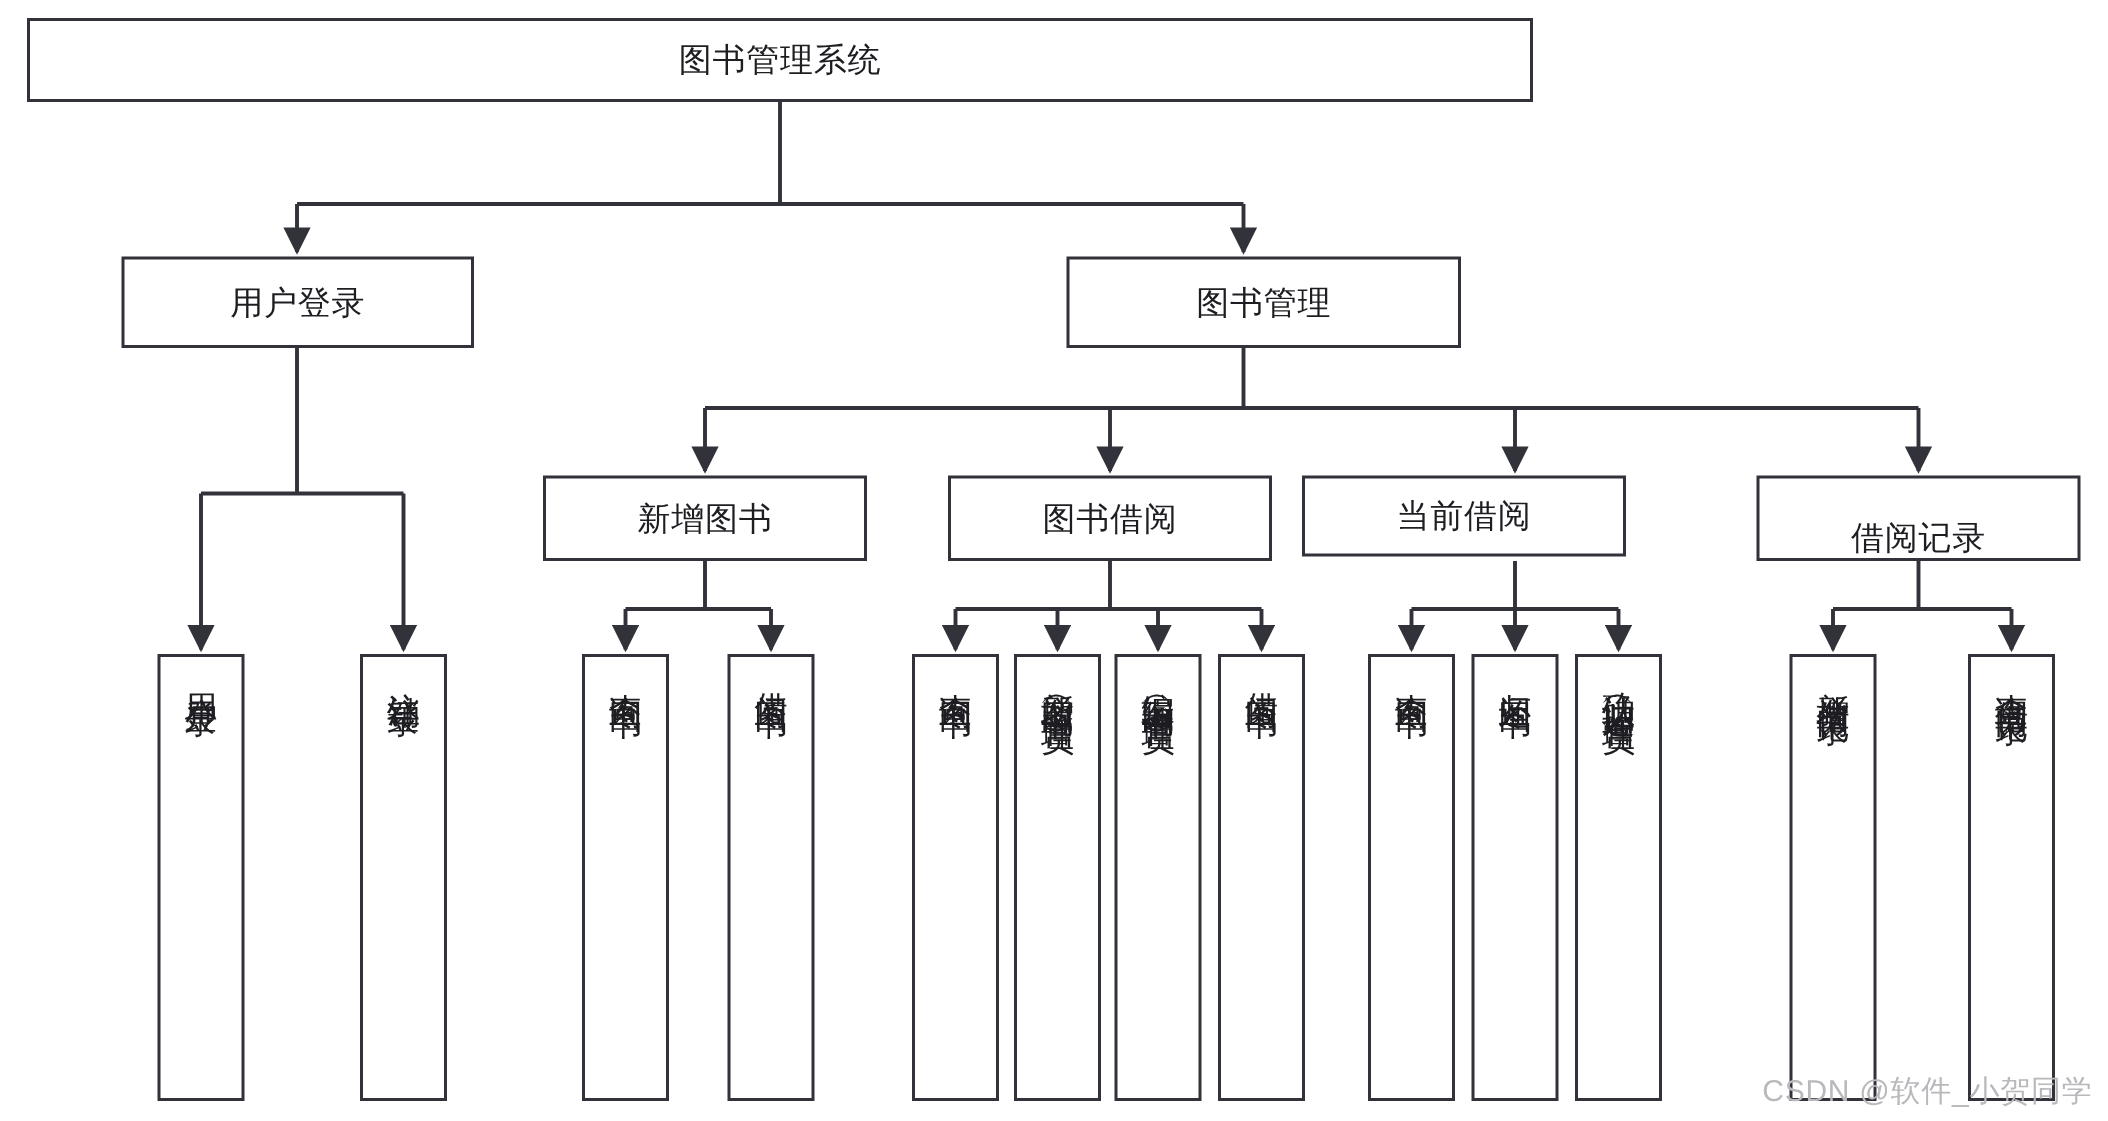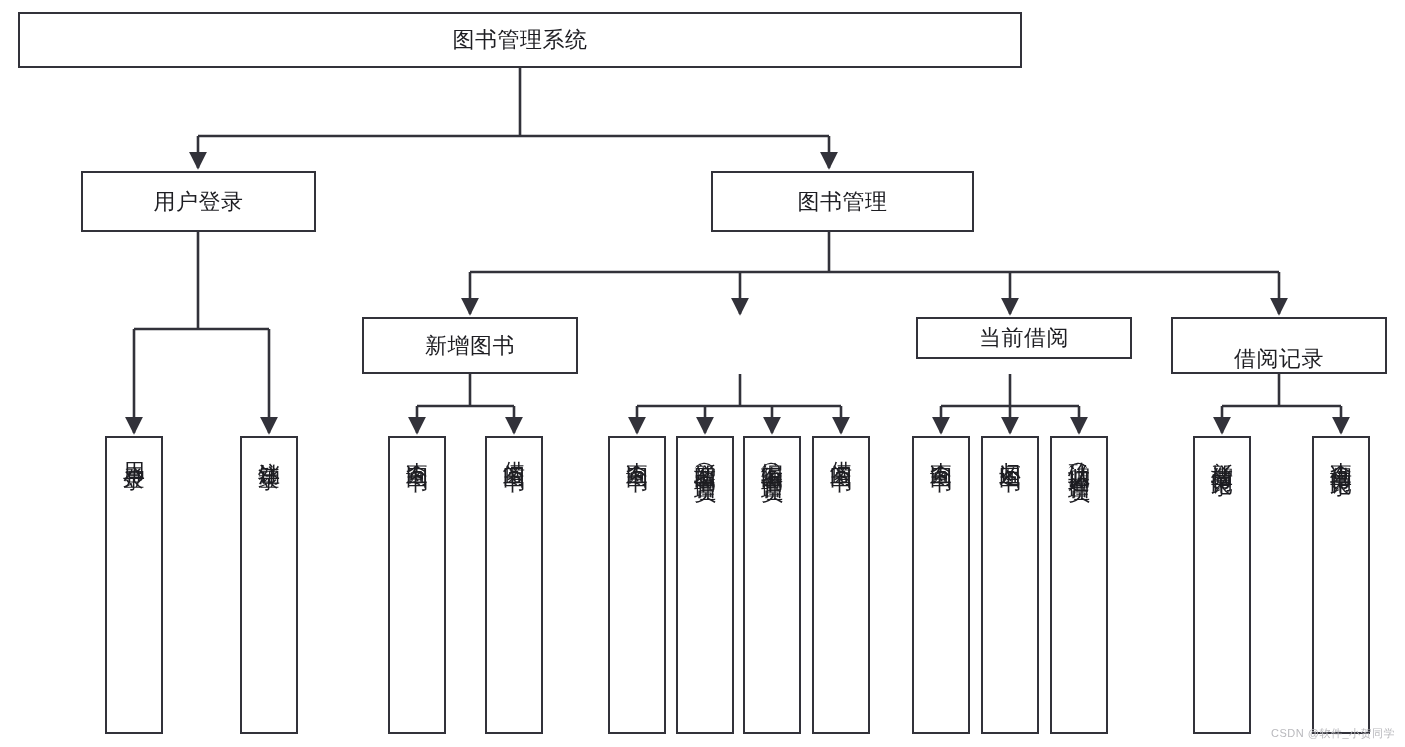--- a/index.html
+++ b/index.html
@@ -58,21 +58,21 @@
     text-orientation: upright;
     font-size: 22px;
     letter-spacing: 3px;
     line-height: 1;
     white-space: pre;
   }
   .watermark {
     position: absolute;
     right: 10px;
     bottom: 6px;
-    font-size: 11px;
+    font-size: 20px;
     color: #b9b9bd;
     letter-spacing: 0.5px;
     white-space: nowrap;
     user-select: none;
   }
 </style>
 </head>
 <body>
 
 <div id="diagram-root">
@@ -136,22 +136,25 @@
   </div>
 
   <div class="node-box horizontal" style="left:711px; top:171px; width:263px; height:61px;">
     <span class="node-label">图书管理</span>
   </div>
 
   <div class="node-box horizontal" style="left:362px; top:317px; width:216px; height:57px;">
     <span class="node-label">新增图书</span>
   </div>
 
-
-  <div class="node-box horizontal" style="left:916px; top:317px; width:216px; height:42px;">
+  <div class="node-box horizontal" style="left:632px; top:317px; width:216px; height:57px;">
+    <span class="node-label">图书借阅</span>
+  </div>
+
+  <div class="node-box horizontal" style="left:868px; top:317px; width:216px; height:54px;">
     <span class="node-label">当前借阅</span>
   </div>
 
   <div class="node-box horizontal" style="left:1171px; top:317px; width:216px; height:57px;align-items:flex-end;">
     <span class="node-label">借阅记录</span>
   </div>
 
   <div class="node-box vertical" style="left:105px; top:436px; width:58px; height:298px;">
     <span class="node-label">用户登录</span>
   </div>

